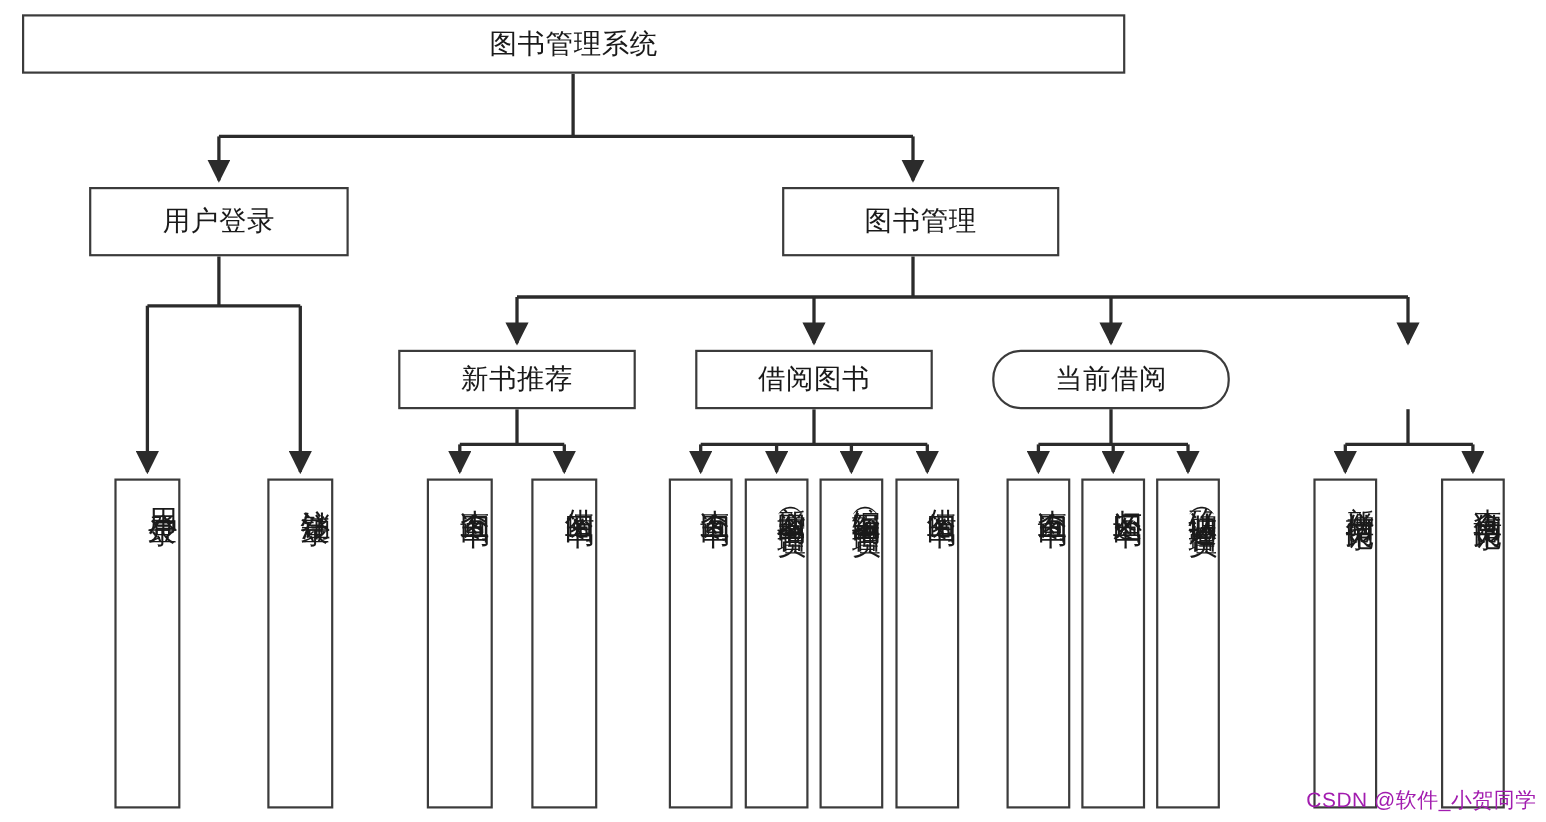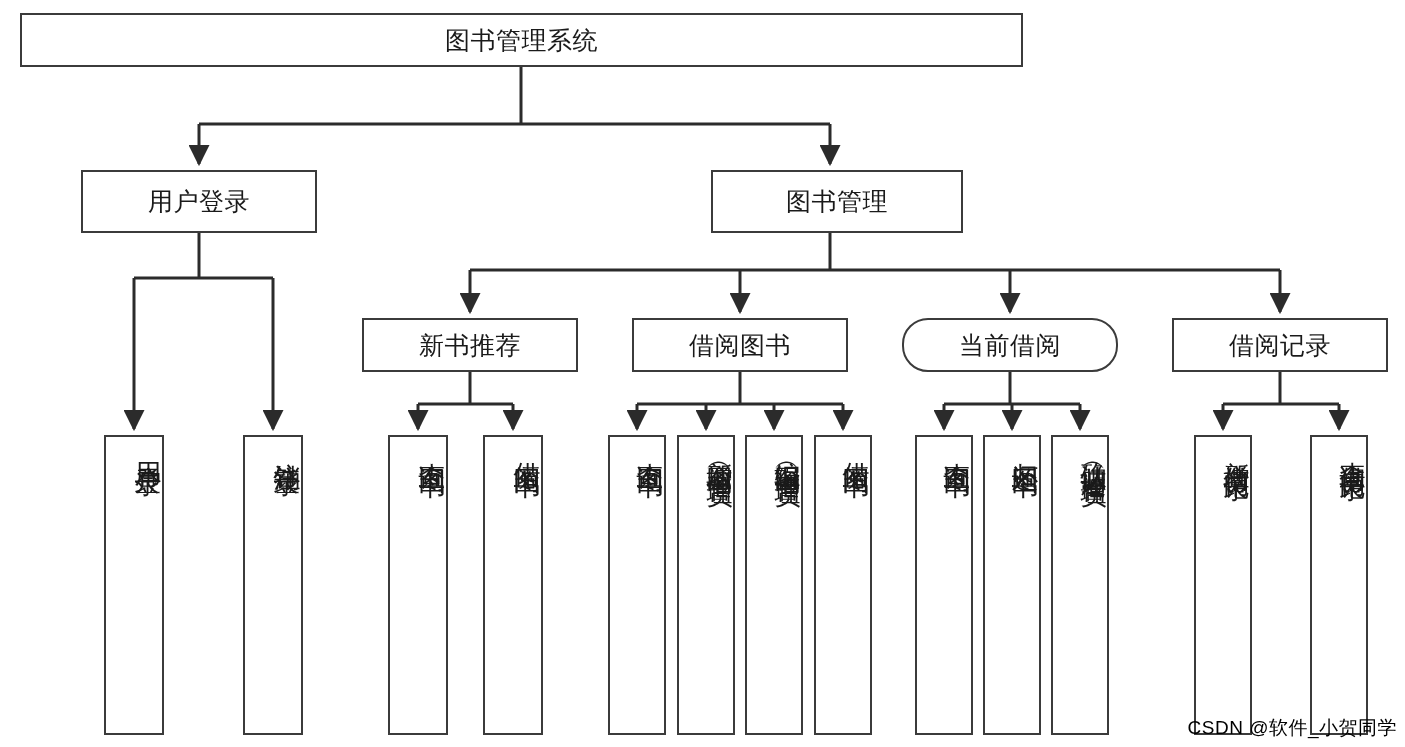--- a/index.html
+++ b/index.html
@@ -62,21 +62,21 @@
     width: 100%;
   }
   .node.v.tall .label {
     font-size: 26px;
   }
   .watermark {
     position: absolute;
     right: 8px;
     bottom: 6px;
     font-size: 19px;
-    color: #000000;
+    color: #a21caf;
     white-space: nowrap;
     letter-spacing: 0.5px;
   }
 </style>
 </head>
 <body>
 
 <div id="canvas">
 
   <svg class="edges" viewBox="0 0 1405 747" xmlns="http://www.w3.org/2000/svg">
@@ -142,23 +142,20 @@
 
   <div class="node h" style="left:362px; top:318px; width:216px; height:54px;">
     <span class="label">新书推荐</span>
   </div>
   <div class="node h" style="left:632px; top:318px; width:216px; height:54px;">
     <span class="label">借阅图书</span>
   </div>
   <div class="node h" style="left:902px; top:318px; width:216px; height:54px;border-radius:26px;">
     <span class="label">当前借阅</span>
   </div>
-  <div class="node h" style="left:1172px; top:318px; width:216px; height:54px;">
-    <span class="label">借阅记录</span>
-  </div>
 
   <div class="node v" style="left:104px; top:435px; width:60px; height:300px;">
     <span class="label">用户登录</span>
   </div>
   <div class="node v" style="left:243px; top:435px; width:60px; height:300px;">
     <span class="label">注销登录</span>
   </div>
 
   <div class="node v" style="left:388px; top:435px; width:60px; height:300px;">
     <span class="label">查询图书</span>

